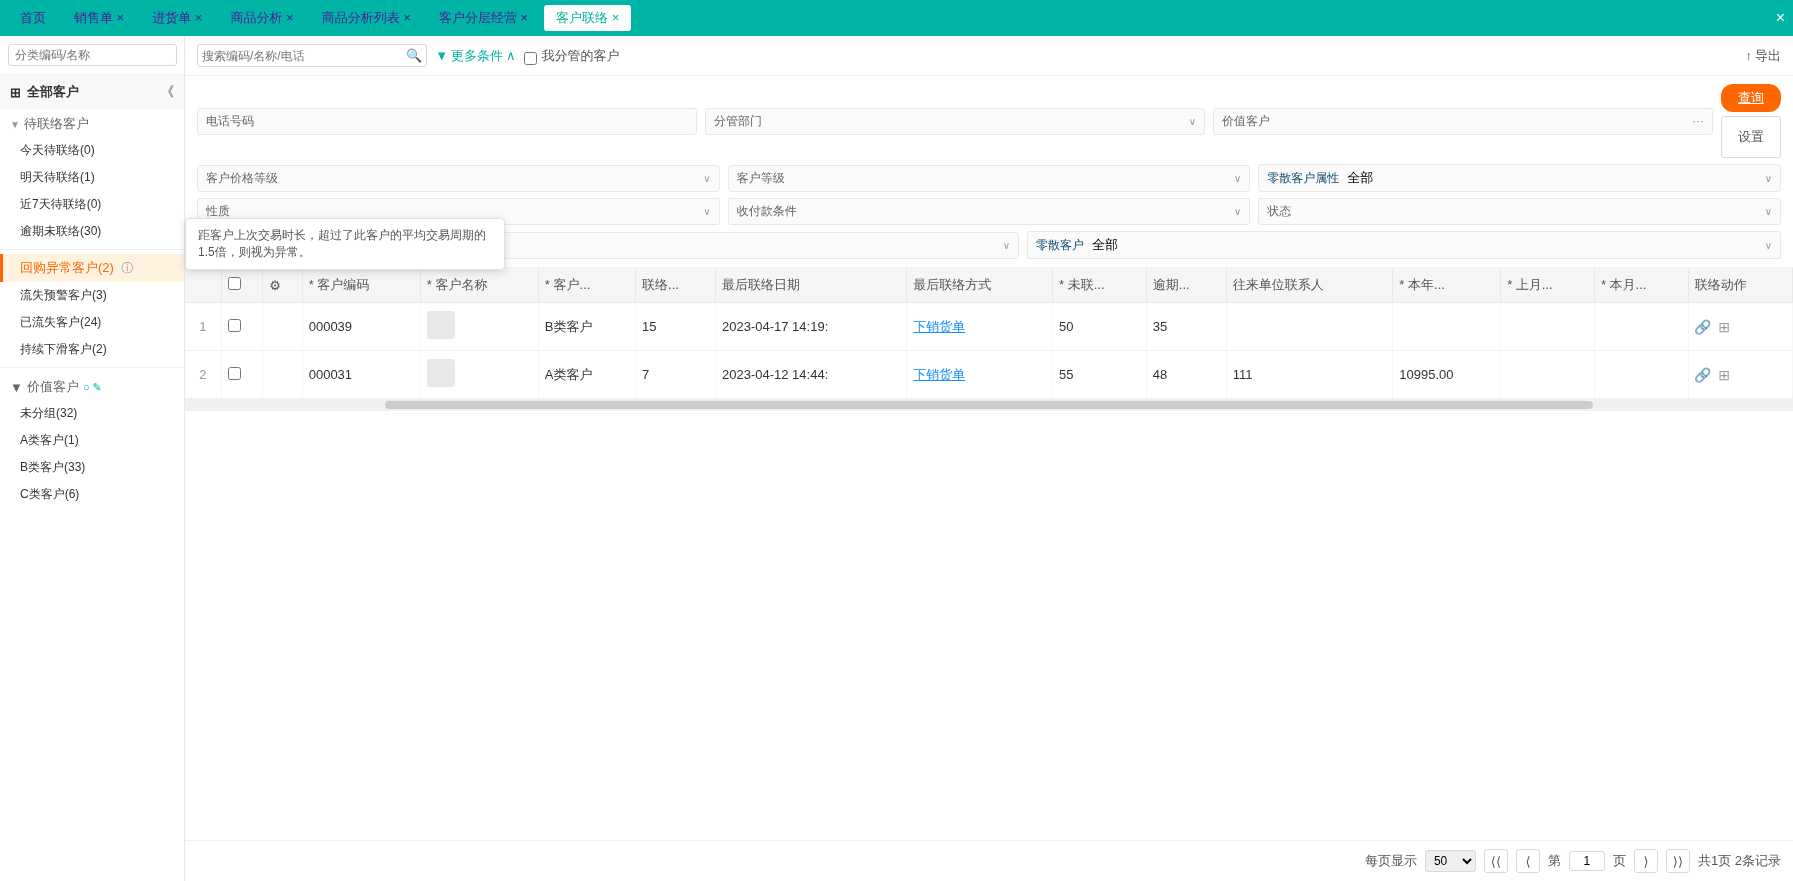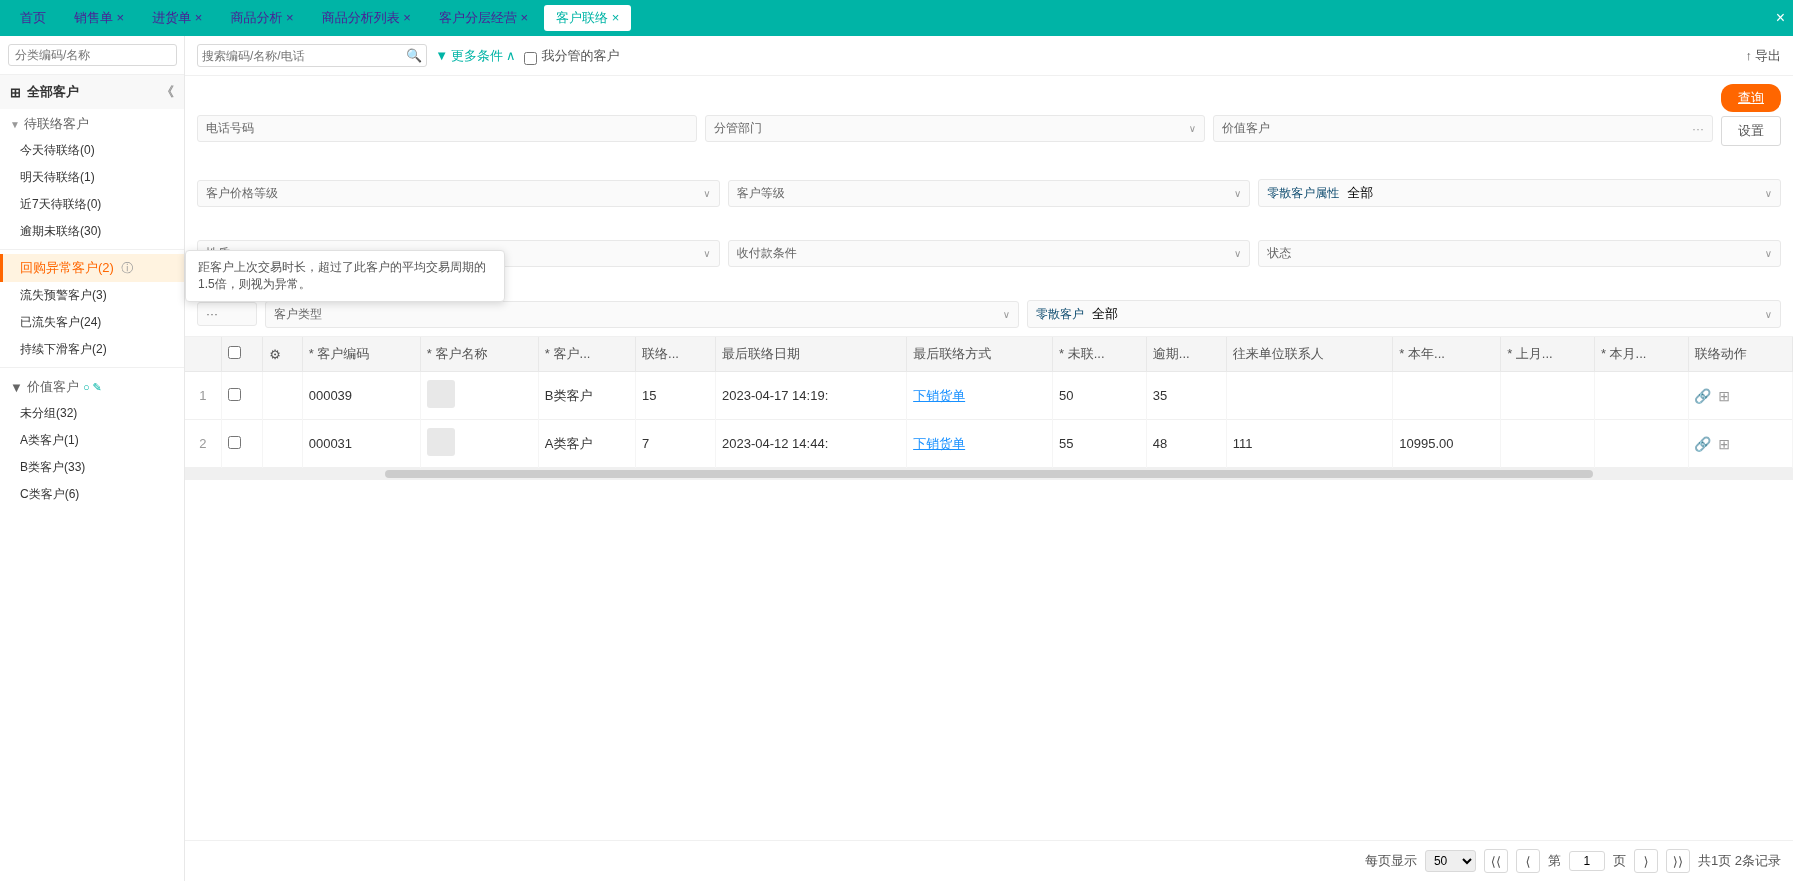--- a/index.html
+++ b/index.html
@@ -60,21 +60,21 @@
       display: flex; align-items: center; padding: 6px 10px 4px 10px;
       color: #666; font-size: 12px; gap: 4px;
     }
     .sidebar-value-group .edit-icon { cursor: pointer; color: #00b4a6; font-size: 11px; }
 
     
     .tooltip-box {
       position: absolute; left: 185px; top: 218px; z-index: 100;
       background: #fff; border: 1px solid #e0e0e0; border-radius: 4px;
       padding: 8px 12px; font-size: 12px; color: #555;
-      max-width: 320px; box-shadow: 0 2px 8px rgba(0,0,0,0.15); margin-top: 32px;
+      max-width: 320px; box-shadow: 0 2px 8px rgba(0,0,0,0.15);
     }
 
     
     .content-area {
       flex: 1; display: flex; flex-direction: column; overflow: hidden;
       background: #f0f2f5;
     }
 
     
     .filter-bar {
@@ -112,40 +112,39 @@
     .filter-row {
       display: flex; align-items: center; gap: 8px;
       margin-bottom: 6px;
     }
     .filter-row:last-child { margin-bottom: 0; }
     .filter-item {
       display: flex; align-items: center; flex: 1;
       border: 1px solid #e8e8e8; border-radius: 3px;
       padding: 4px 8px; background: #fafafa; gap: 4px;
       min-width: 0;
-      margin-top: 27px;
     }
     .filter-item label { color: #666; white-space: nowrap; font-size: 12px; }
     .filter-item .chevron { margin-left: auto; color: #999; font-size: 10px; }
     .filter-item .dots { margin-left: auto; color: #999; font-size: 12px; }
     .filter-inline-label { color: #0c4a6e; font-size: 12px; white-space: nowrap; }
 
     
     .action-btns {
       display: flex; flex-direction: column; gap: 4px;
     }
     .btn-query {
       background: #ff6600; color: #fff; border: none;
       padding: 5px 16px; border-radius: 12px; cursor: pointer;
       font-size: 13px;
       text-decoration: underline;
     }
     .btn-settings {
       background: #fff; color: #555; border: 1px solid #d9d9d9;
-      padding: 5px 16px; border-radius: 3px; cursor: pointer;
+      padding: 11px 16px; border-radius: 3px; cursor: pointer;
       font-size: 13px;
     }
 
     
     .table-area {
       flex: 1; background: #fff; margin: 0; overflow: auto;
     }
     table {
       width: 100%; border-collapse: collapse; font-size: 12px;
     }

